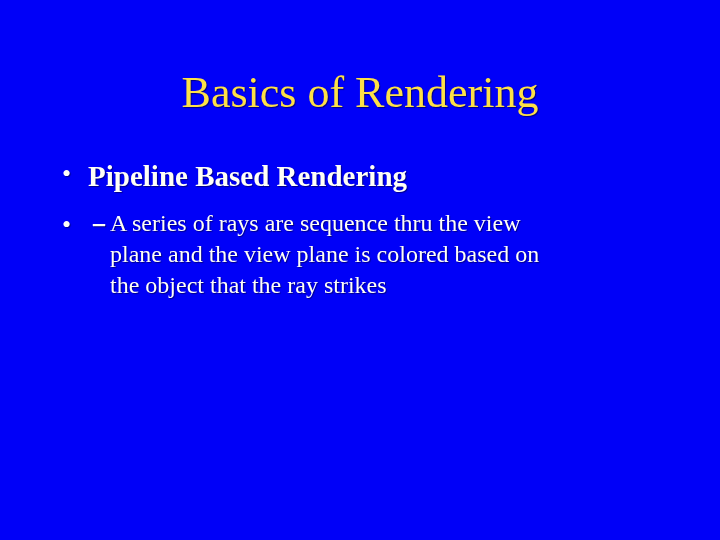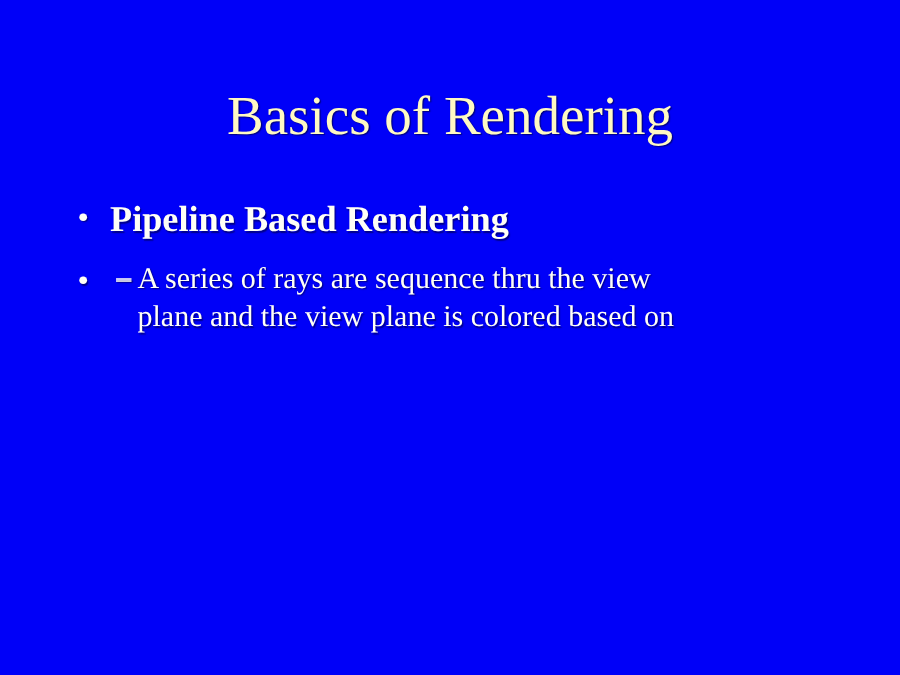--- a/index.html
+++ b/index.html
@@ -57,36 +57,37 @@
   .mt-b1 { margin-top: 42px; }
   .mt-s1 { margin-top: 12px; }
   .mt-b2 { margin-top: 13px; }
   .mt-s2 { margin-top: 7px; }
 </style>
 </head>
 <body>
 
 <div class="slide" style="background: rgb(0, 0, 248); color: rgb(255, 255, 246);">
 
-  <h1 class="slide-title" style="color: #fef9c3;">Basics of Rendering</h1>
+  <h1 class="slide-title" style="color: #fde047;">Basics of Rendering</h1>
 
   <div class="bullet-item mt-b1">
     <span class="marker">•</span>
     <div class="bullet-text">Pipeline Based Rendering</div>
   </div>
 
   <div class="sub-bullet mt-s1">
     <span class="marker">–</span>
   </div>
 
   <div class="bullet-item mt-b2">
     <span class="marker">•</span>
   </div>
 
   <div class="sub-bullet mt-s2">
     <span class="marker">–</span>
     <div class="sub-lines">
       <div>A series of rays are sequence thru the view</div>
       <div>plane and the view plane is colored based on</div>
+      <div>the object that the ray strikes</div>
     </div>
   </div>
 
 </div>
 
 </body></html>

